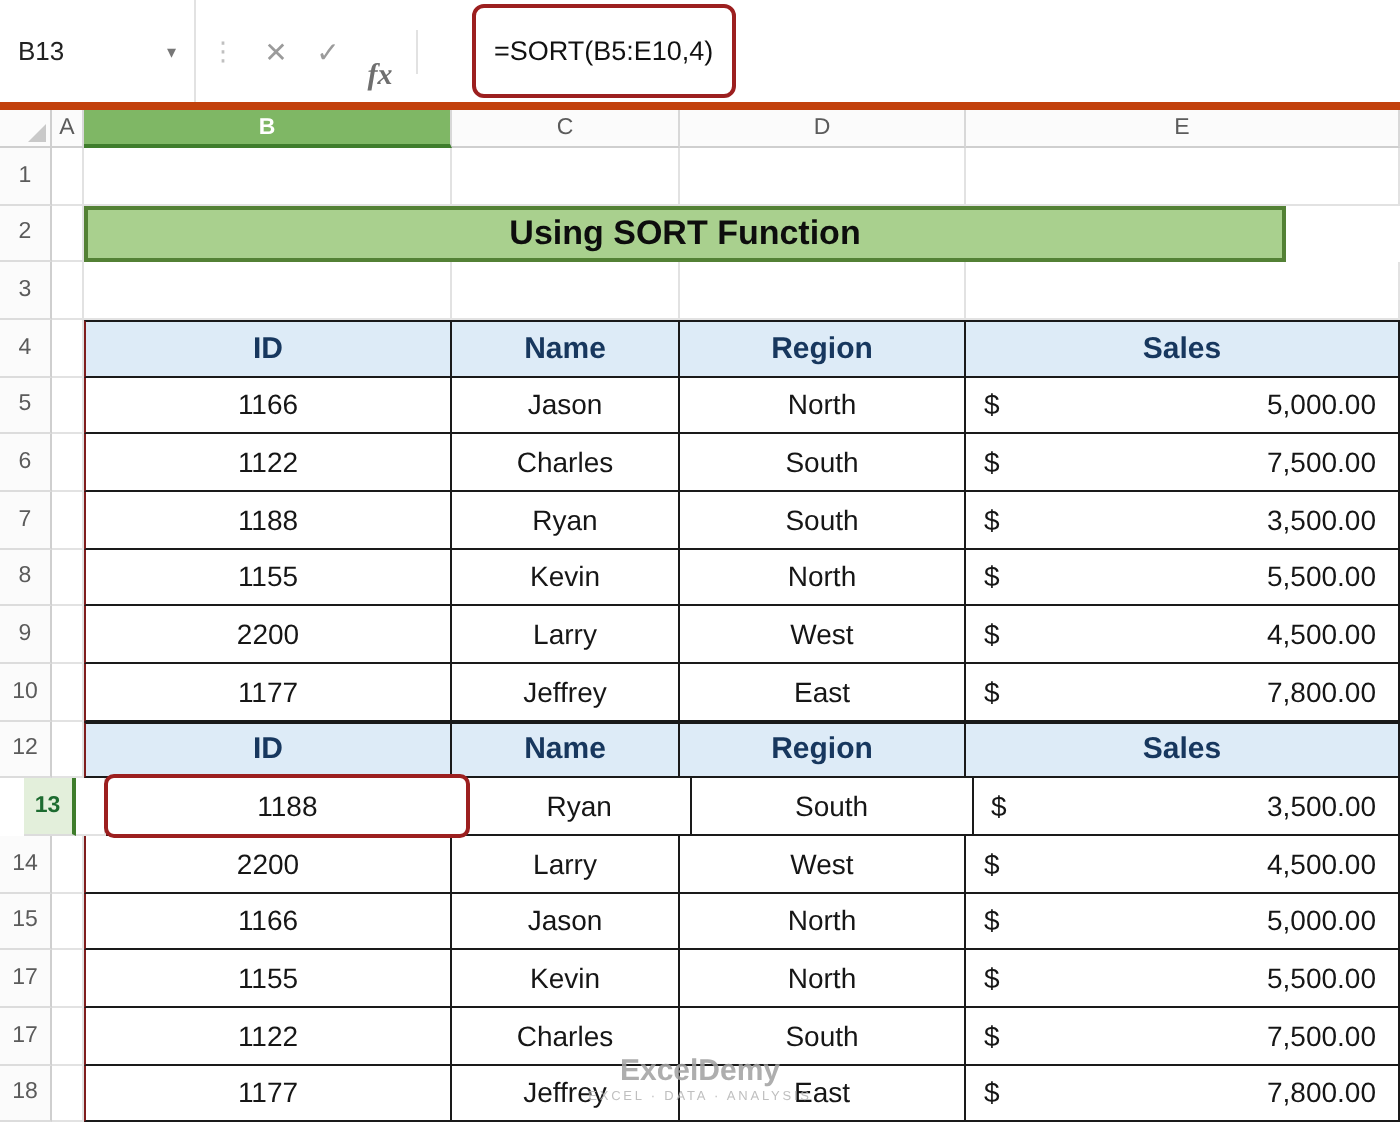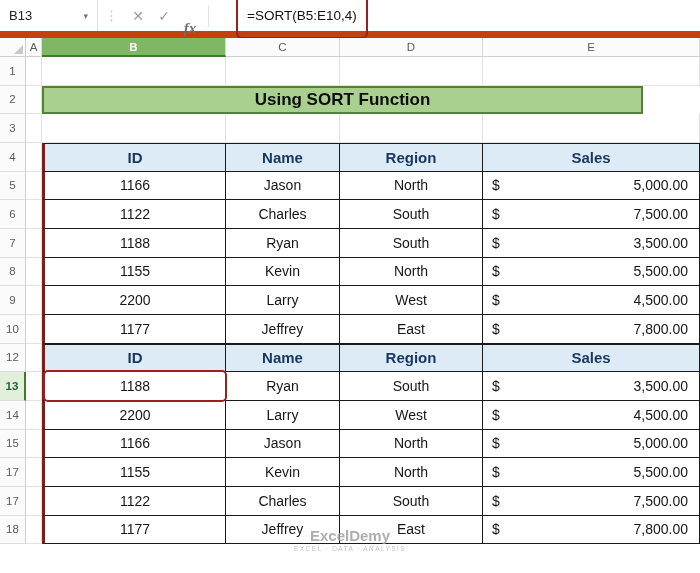--- a/index.html
+++ b/index.html
@@ -1,21 +1,21 @@
 <!DOCTYPE html>
 <html><head>
 <meta charset="utf-8">
 <style>
   * { box-sizing: border-box; margin: 0; padding: 0; }
   html,body { background:#fff; }
   body { width:700px; height:573px; font-family:"Liberation Sans", sans-serif; overflow:hidden; }
   .app { position:relative; width:700px; height:573px; background:#fff; overflow:hidden; }
 
   
-  .toolbar { height:38px; display:flex; align-items:center; background:#fff; border-bottom:7px solid #c2410c; }
+  .toolbar { height:55px; display:flex; align-items:center; background:#fff; border-bottom:4px solid #c2410c; }
   .name-box { width:98px; height:100%; display:flex; align-items:center; justify-content:space-between;
               padding:0 9px; border-right:1px solid #e2e2e2; font-size:13px; color:#222; cursor:default; }
   .caret { font-size:9px; color:#777; }
   .tb-dots { color:#c0c0c0; padding:0 7px; font-size:13px; }
   .tb-btn { width:26px; height:26px; background:none; border:none; color:#9b9b9b; font-size:14px; line-height:26px; text-align:center; }
   .fx { font-family:"Liberation Serif", serif; font-style:italic; font-weight:bold; color:#6f6f6f; font-size:15px;margin-top:24px; }
   .tb-sep { width:1px; height:22px; background:#e2e2e2; margin:0 5px; }
   .formula-area { flex:1; display:flex; align-items:center; padding-left:22px; height:100%; }
   .formula-pill { border:2px solid #9c1f1f; border-radius:6px; padding:14px 9px; font-size:13.5px; color:#111; white-space:nowrap; }
 
@@ -26,28 +26,28 @@
   .col-h { display:flex; align-items:center; justify-content:center; background:#fbfbfb; color:#5b5b5b;
            font-size:11.5px; border-right:1px solid #d8d8d8; border-bottom:1px solid #cfcfcf; }
   .col-h.sel { background:#7fb765; color:#fff; font-weight:bold; border-bottom:2px solid #3f7d2c; }
 
   .wA{width:16px;} .wB{width:184px;} .wC{width:114px;} .wD{width:143px;} .wE{width:217px;}
 
   
   .row { display:flex; height:28.67px; }
   .row-h { width:26px; display:flex; align-items:center; justify-content:center; background:#fbfbfb; color:#5b5b5b;
            font-size:11.5px; border-right:1px solid #cfcfcf; border-bottom:1px solid #dcdcdc; }
-  .row-h.sel { background:#e3efdb; color:#1d6b30; font-weight:bold; border-right:2px solid #3f7d2c; }
+  .row-h.sel { background:#e3efdb; color:#1d6b30; font-weight:bold; border-right:2px solid #3f7d2c;margin-left:12px; }
   .cell { position:relative; display:flex; align-items:center; justify-content:center; font-size:14px; color:#161616;
           border-right:1px solid #e2e2e2; border-bottom:1px solid #e2e2e2; background:transparent; }
   .banner { width:601px; background:#a9d08e; border:2px solid #538135; font-weight:bold; font-size:17px; color:#0d0d0d; }
   .th { background:#ddebf7; font-weight:bold; font-size:15px; color:#17375e;
         border-top:1px solid #1a1a1a; border-bottom:1px solid #1a1a1a; border-right:1px solid #1a1a1a; }
   .td { background:#fff; border-bottom:1px solid #1a1a1a; border-right:1px solid #1a1a1a; }
-  .first { border-left:3px solid #7f1d1d; }
+  .first { border-left:1px solid #7f1d1d; }
   .sales { justify-content:space-between; padding:0 11px 0 9px; }
   .cell-annot { position:absolute; left:-2px; top:-2px; right:-2px; bottom:-2px;
                 border:2.5px solid #9c1f1f; border-radius:5px; pointer-events:none; z-index:4; }
 
   
   .watermark { position:absolute; left:293px; top:527px; width:114px; text-align:center; z-index:6;
                pointer-events:none; opacity:.88; }
   .wm-title { font-size:15px; font-weight:bold; color:#a3a3a3; }
   .wm-sub { font-size:6.5px; letter-spacing:1.4px; color:#b7b7b7; margin-top:1px; white-space:nowrap; }
 </style>

